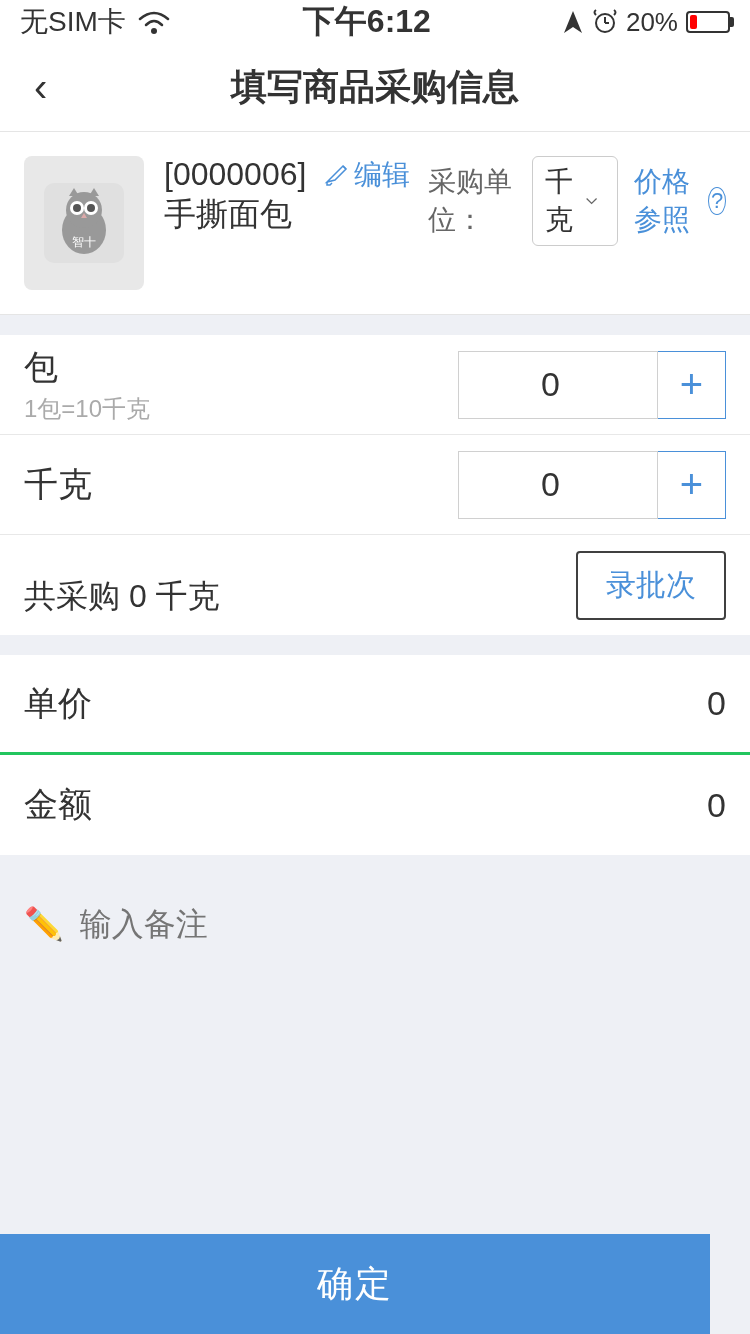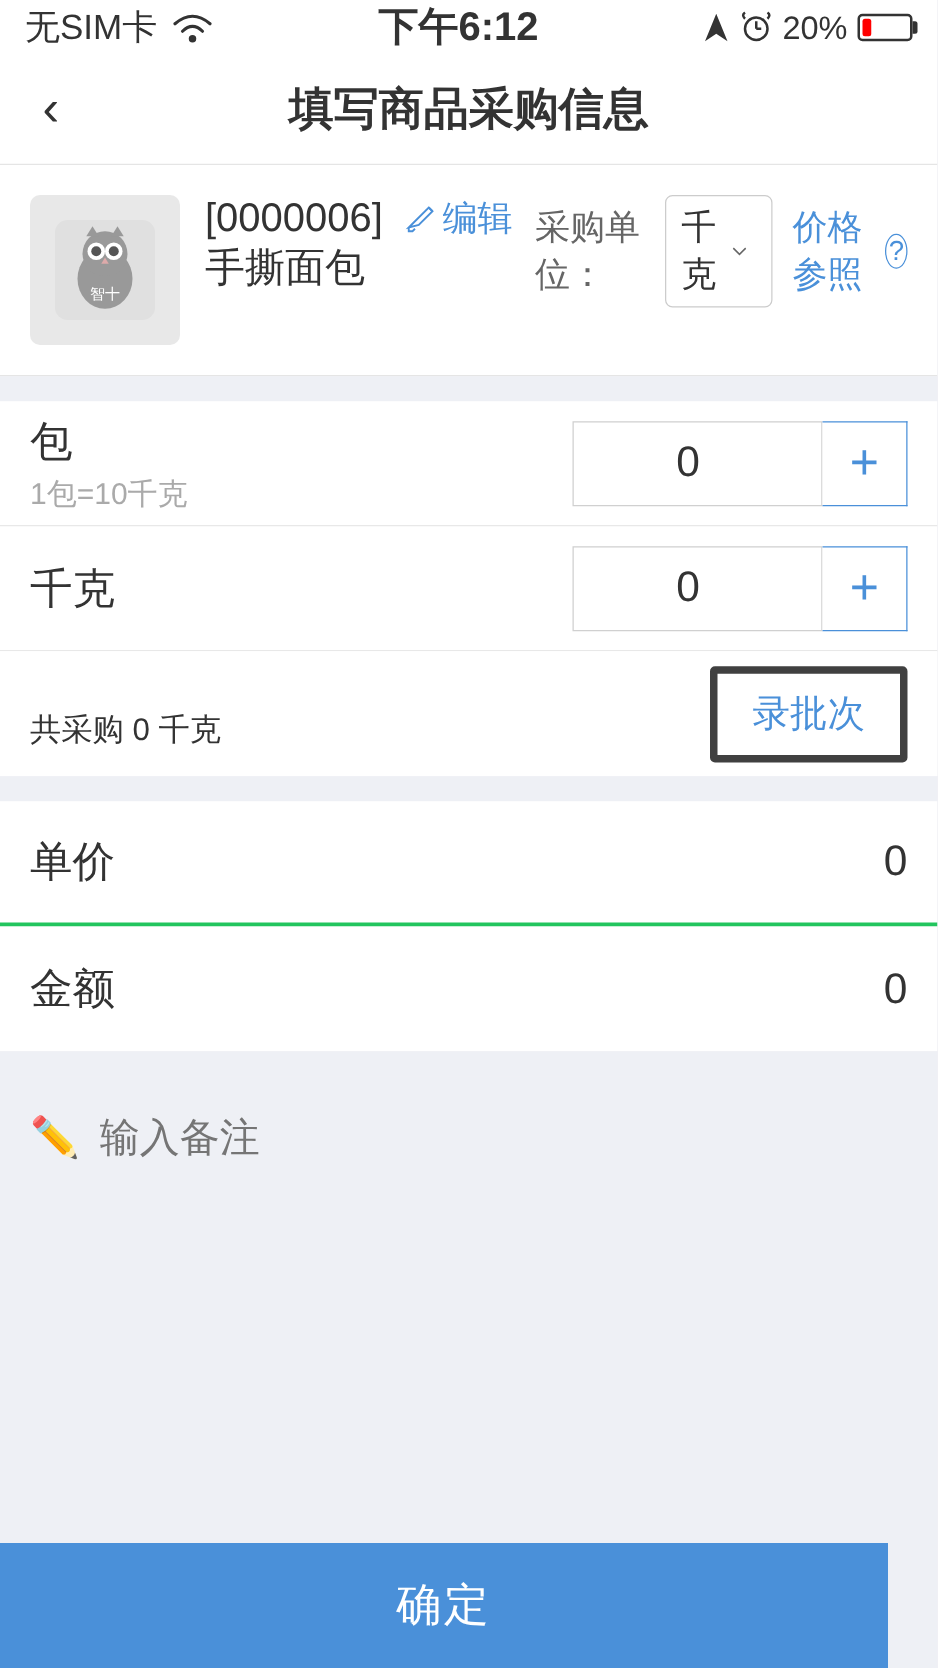--- a/index.html
+++ b/index.html
@@ -81,21 +81,21 @@
       background: #fff;
       padding: 24px 24px;
       display: flex;
       align-items: flex-start;
       gap: 20px;
       margin-top: 0;
       border-bottom: 1px solid #e5e5e5;
     }
     .product-image {
       width: 120px;
-      height: 120px;
+      height: 134px;
       background: #e8e8e8;
       border-radius: 8px;
       display: flex;
       align-items: center;
       justify-content: center;
       flex-shrink: 0;
       overflow: hidden;
     }
     .product-info {
       flex: 1;
@@ -218,27 +218,27 @@
 
     
     .total-row {
       display: flex;
       align-items: center;
       padding: 0 24px;
       height: 100px;
       background: #fff;
     }
     .total-label {
-      font-size: 25px;
+      font-size: 32px;
       color: #333;
       margin-top: 24px;
     }
     .batch-btn {
       margin-left: auto;
-      border: 6px solid #404040;
+      border: 2px solid #404040;
       color: #4a90d9;
       background: #fff;
       padding: 12px 28px;
       font-size: 30px;
       border-radius: 4px;
       cursor: pointer;
     }
 
     
     .price-section {

